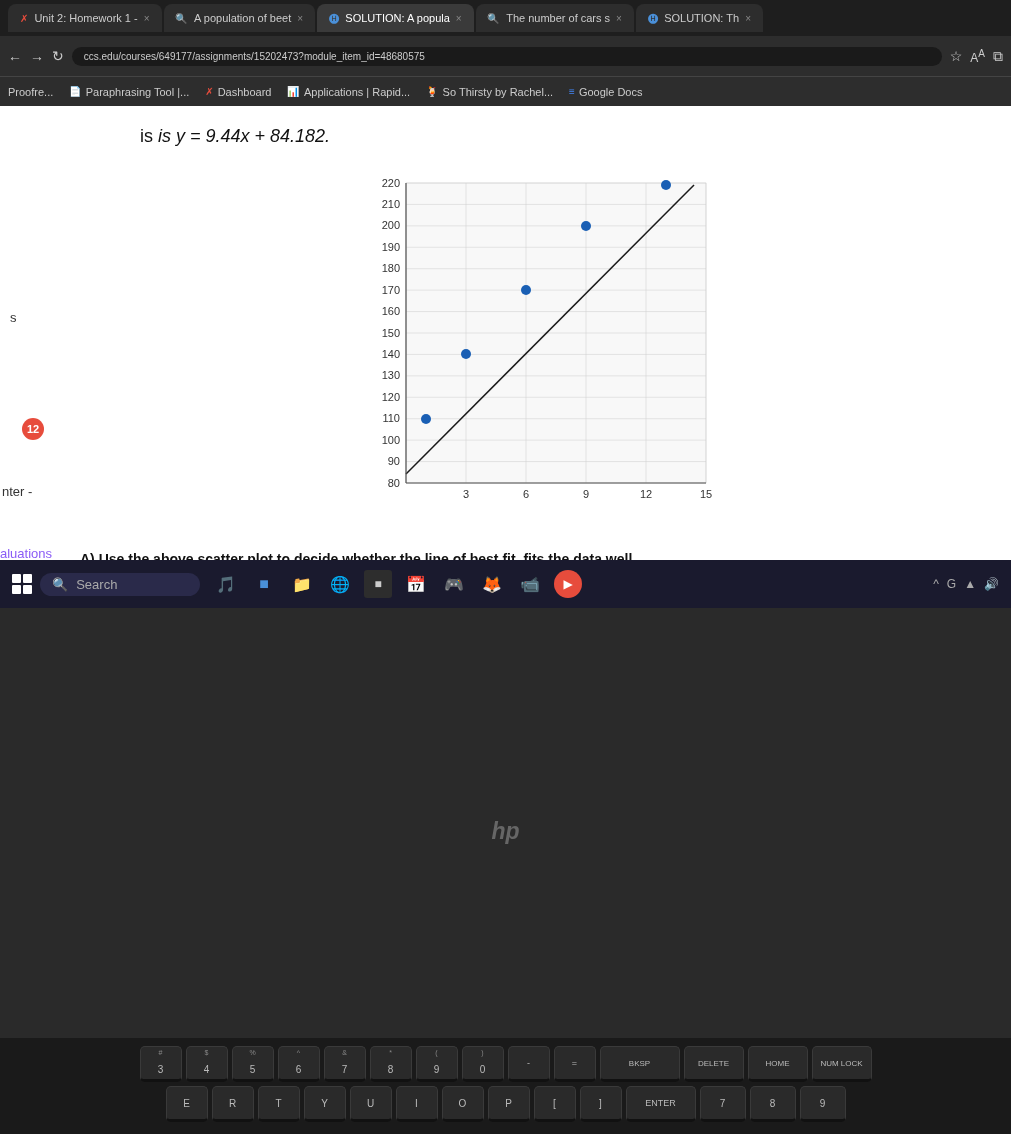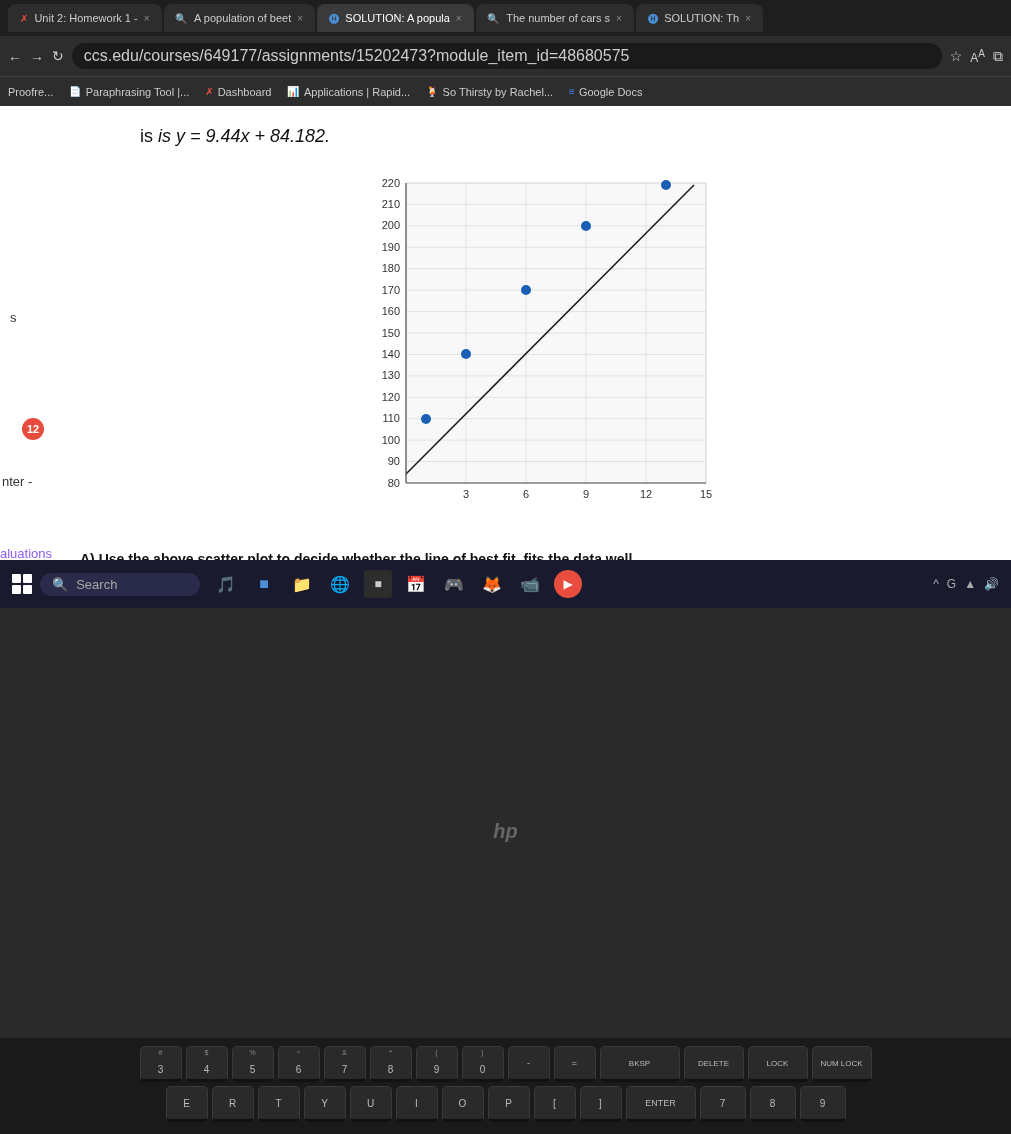--- a/index.html
+++ b/index.html
@@ -293,21 +293,21 @@
     </div>
   </div>
 
   <div class="address-bar-row">
     <div class="browser-icons">
       <span style="cursor:pointer;">←</span>
       <span style="cursor:pointer;">→</span>
       <span style="cursor:pointer;">↻</span>
     </div>
     <div class="address-bar">
-      <span style="font-size:16px;">ccs.edu/courses/649177/assignments/15202473?module_item_id=48680575</span>
+      <span style="font-size:10px;">ccs.edu/courses/649177/assignments/15202473?module_item_id=48680575</span>
     </div>
     <div class="browser-icons">
       <span>☆</span>
       <span style="font-size:12px;">A<sup>A</sup></span>
       <span>⧉</span>
     </div>
   </div>
 
   <div class="bookmarks-bar">
     <div class="bookmark-item">
@@ -333,21 +333,21 @@
       <span style="font-size:10px;color:#4285f4;">≡</span>
       <span>Google Docs</span>
     </div>
   </div>
 </div>
 
 <div class="content-area" style="position:relative;">
 
   <div class="sidebar-label" style="position:absolute;left:2px;top:200px;font-size:13px;color:#333;">s</div>
   <div class="badge-12">12</div>
-  <div style="position:absolute;left:2px;top:368px;font-size:13px;color:#333;">nter -</div>
+  <div style="position:absolute;left:2px;top:378px;font-size:13px;color:#333;">nter -</div>
   <div style="position:absolute;left:0;top:440px;font-size:13px;color:#8b5cf6;">aluations</div>
 
   <div style="font-size:18px;color:#111;margin-bottom:16px;margin-left:100px;">
     <span>is </span><em>is y = 9.44x + 84.182.</em>
   </div>
 
   <div class="chart-container" style="margin-left:80px;">
     <svg class="chart" viewBox="0 0 380 360" xmlns="http://www.w3.org/2000/svg">
 
       <defs>
@@ -474,21 +474,21 @@
   </div>
   <div class="taskbar-right">
     <span style="cursor:pointer;color:#aaa;">^</span>
     <span style="cursor:pointer;color:#aaa;">G</span>
     <span style="cursor:pointer;color:#aaa;">▲</span>
     <span style="cursor:pointer;color:#aaa;">🔊</span>
   </div>
 </div>
 
 <div class="laptop-body" style="height:80px;background:#2a2a2a;display:flex;align-items:center;justify-content:center;">
-  <div style="color:#666;font-size:20px;font-style:italic;font-weight:bold;text-align:center;">hp</div>
+  <div style="color:#666;font-size:23px;font-style:italic;font-weight:bold;text-align:center;">hp</div>
 </div>
 
 <div style="background:#1a1a1a;padding:8px 20px;flex-shrink:0;">
 
   <div class="key-row">
     <div class="key" style="min-width:42px;font-size:9px;">
       <div style="position:absolute;top:2px;font-size:7px;color:#888;">#</div>
       <div style="position:absolute;bottom:4px;font-size:10px;">3</div>
     </div>
     <div class="key" style="min-width:42px;font-size:9px;">
@@ -516,21 +516,21 @@
       <div style="position:absolute;bottom:4px;font-size:10px;">9</div>
     </div>
     <div class="key" style="min-width:42px;font-size:9px;">
       <div style="position:absolute;top:2px;font-size:7px;color:#888;">)</div>
       <div style="position:absolute;bottom:4px;font-size:10px;">0</div>
     </div>
     <div class="key" style="min-width:42px;font-size:9px;">-</div>
     <div class="key" style="min-width:42px;font-size:9px;">=</div>
     <div class="key" style="min-width:80px;font-size:8px;">BKSP</div>
     <div class="key" style="min-width:60px;font-size:8px;">DELETE</div>
-    <div class="key" style="min-width:60px;font-size:8px;">LOCK</div>
+    <div class="key" style="min-width:60px;font-size:8px;">HOME</div>
     <div class="key" style="min-width:60px;font-size:8px;">NUM LOCK</div>
   </div>
 
   <div class="key-row" style="margin-top:4px;">
     <div class="key" style="min-width:42px;">E</div>
     <div class="key" style="min-width:42px;">R</div>
     <div class="key" style="min-width:42px;">T</div>
     <div class="key" style="min-width:42px;">Y</div>
     <div class="key" style="min-width:42px;">U</div>
     <div class="key" style="min-width:42px;">I</div>

